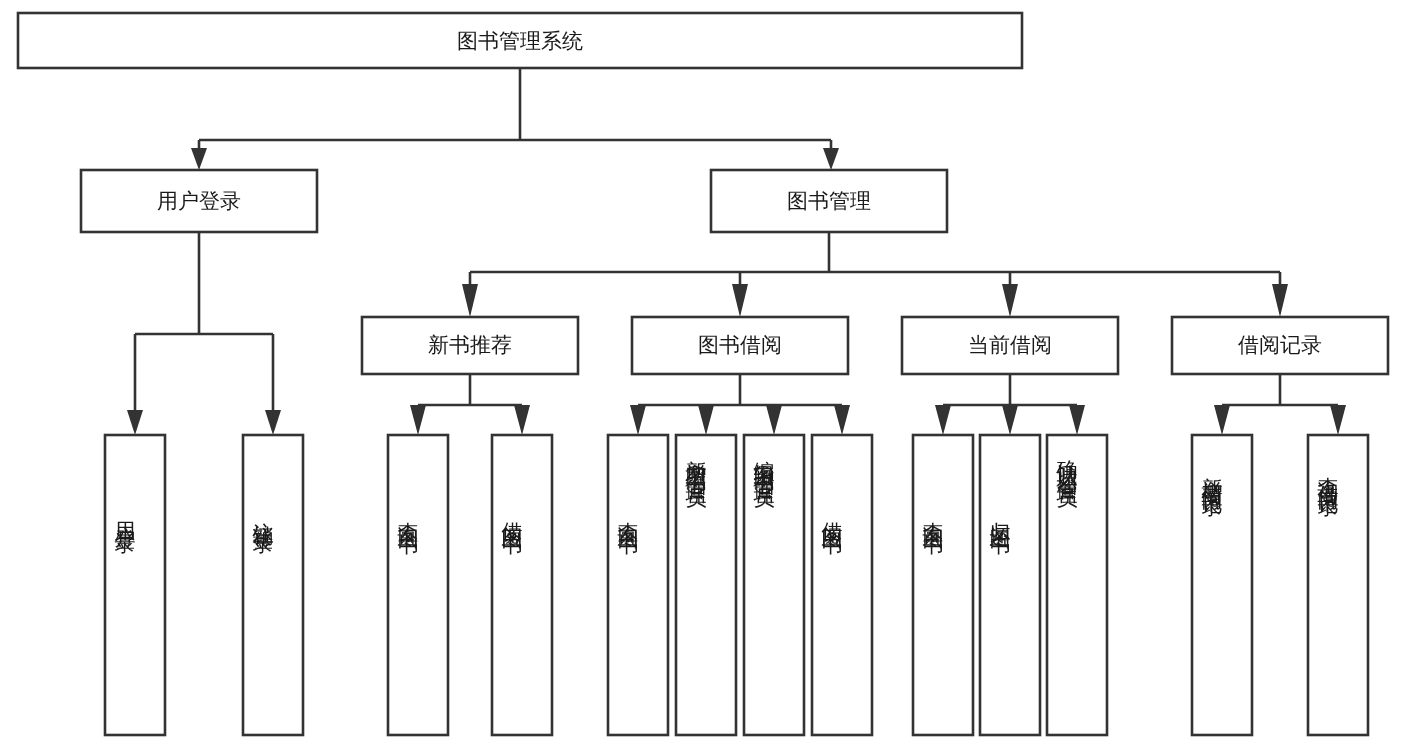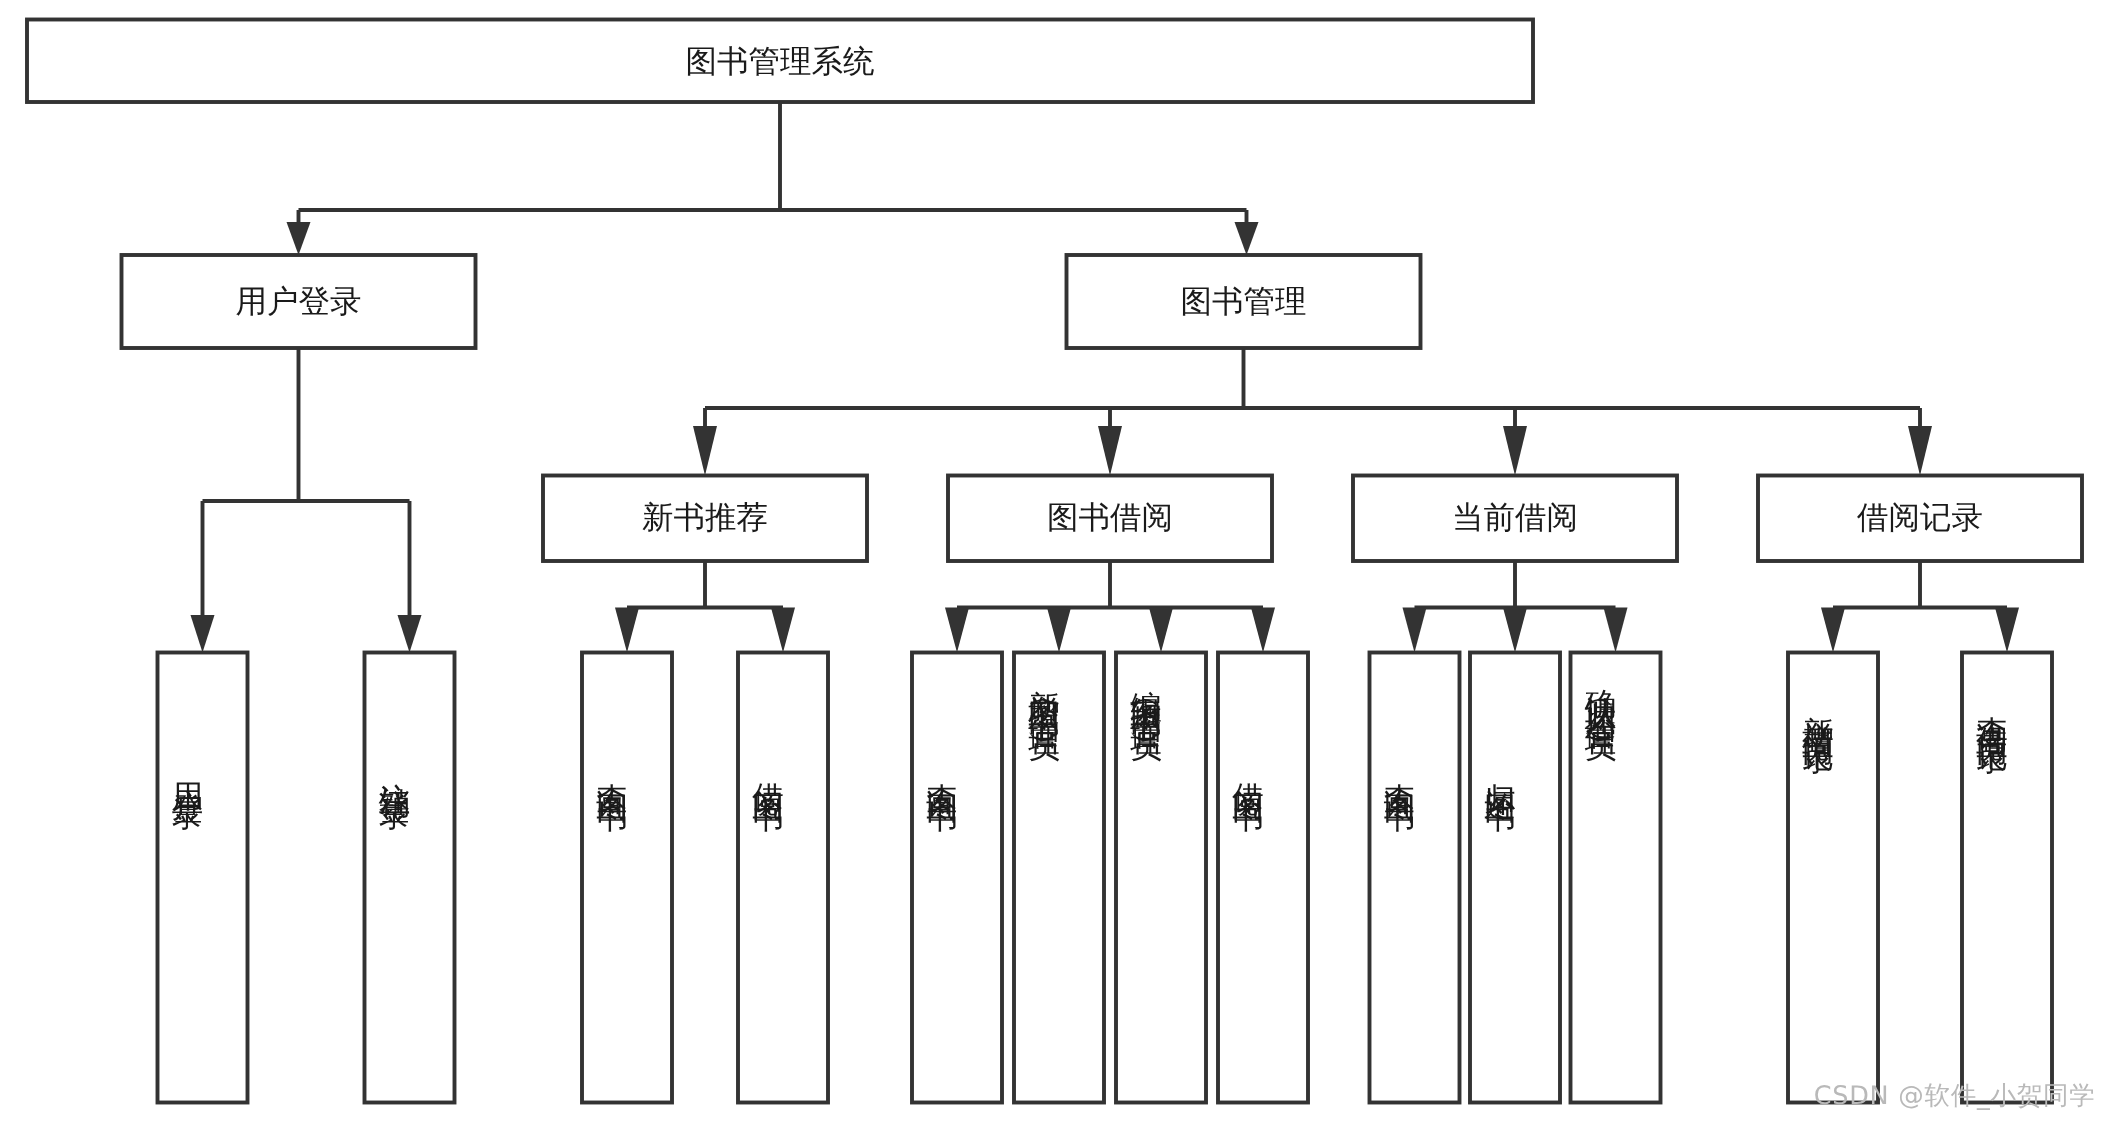--- a/index.html
+++ b/index.html
@@ -213,15 +213,14 @@
   <div class="leaf-label" style="left:753px; top:443px; height:292px;">编辑图书（管理员）</div>
   <div class="leaf-label" style="left:821px; top:505px; height:230px;">借阅图书</div>
 
   <div class="leaf-label" style="left:922px; top:505px; height:230px;">查询图书</div>
   <div class="leaf-label" style="left:989px; top:505px; height:230px;">归还图书</div>
   <div class="leaf-label" style="left:1056px; top:443px; height:292px;">确认归还（管理员）</div>
 
   <div class="leaf-label" style="left:1201px; top:460px; height:275px;">新增借阅记录</div>
   <div class="leaf-label" style="left:1317px; top:460px; height:275px;">查询借阅记录</div>
 
-  <div class="watermark">CSDN @软件_小贺同学</div>
 
 </div>
 
 </body></html>

